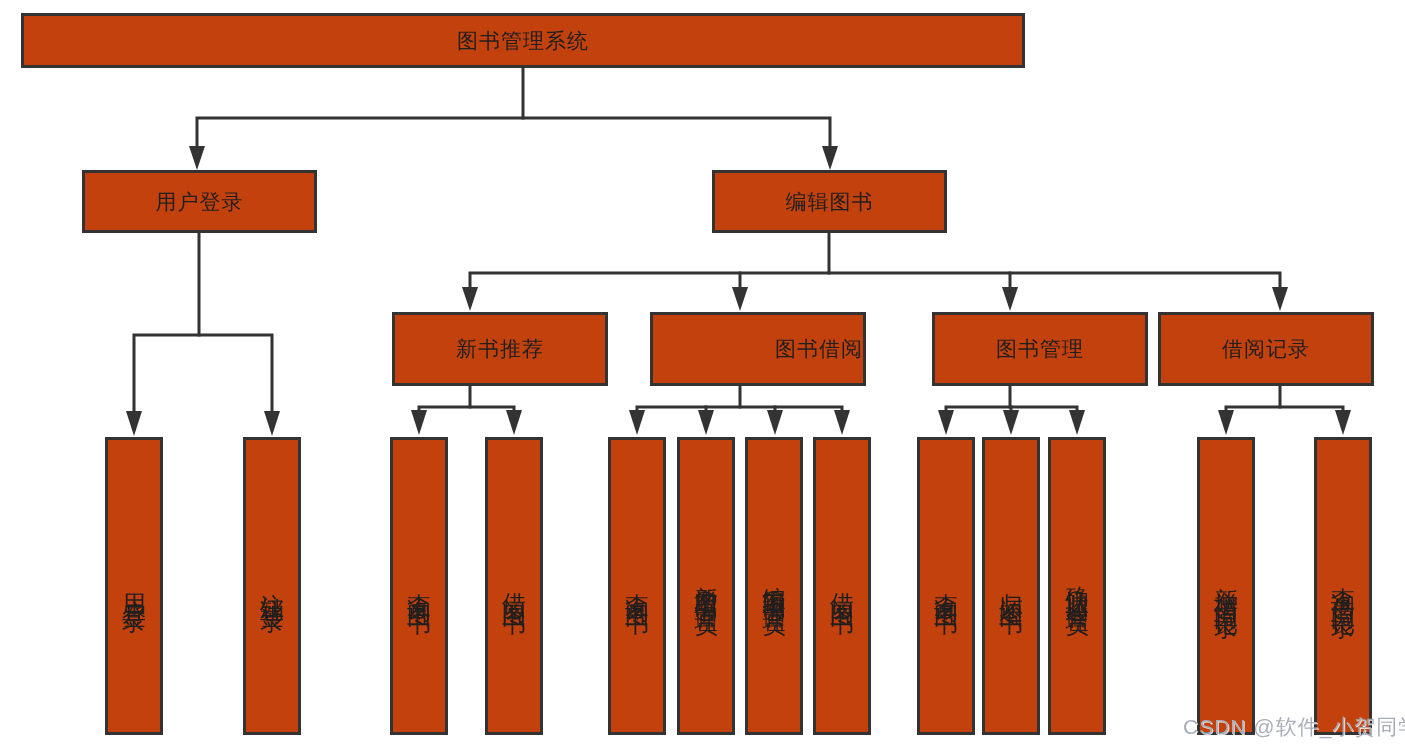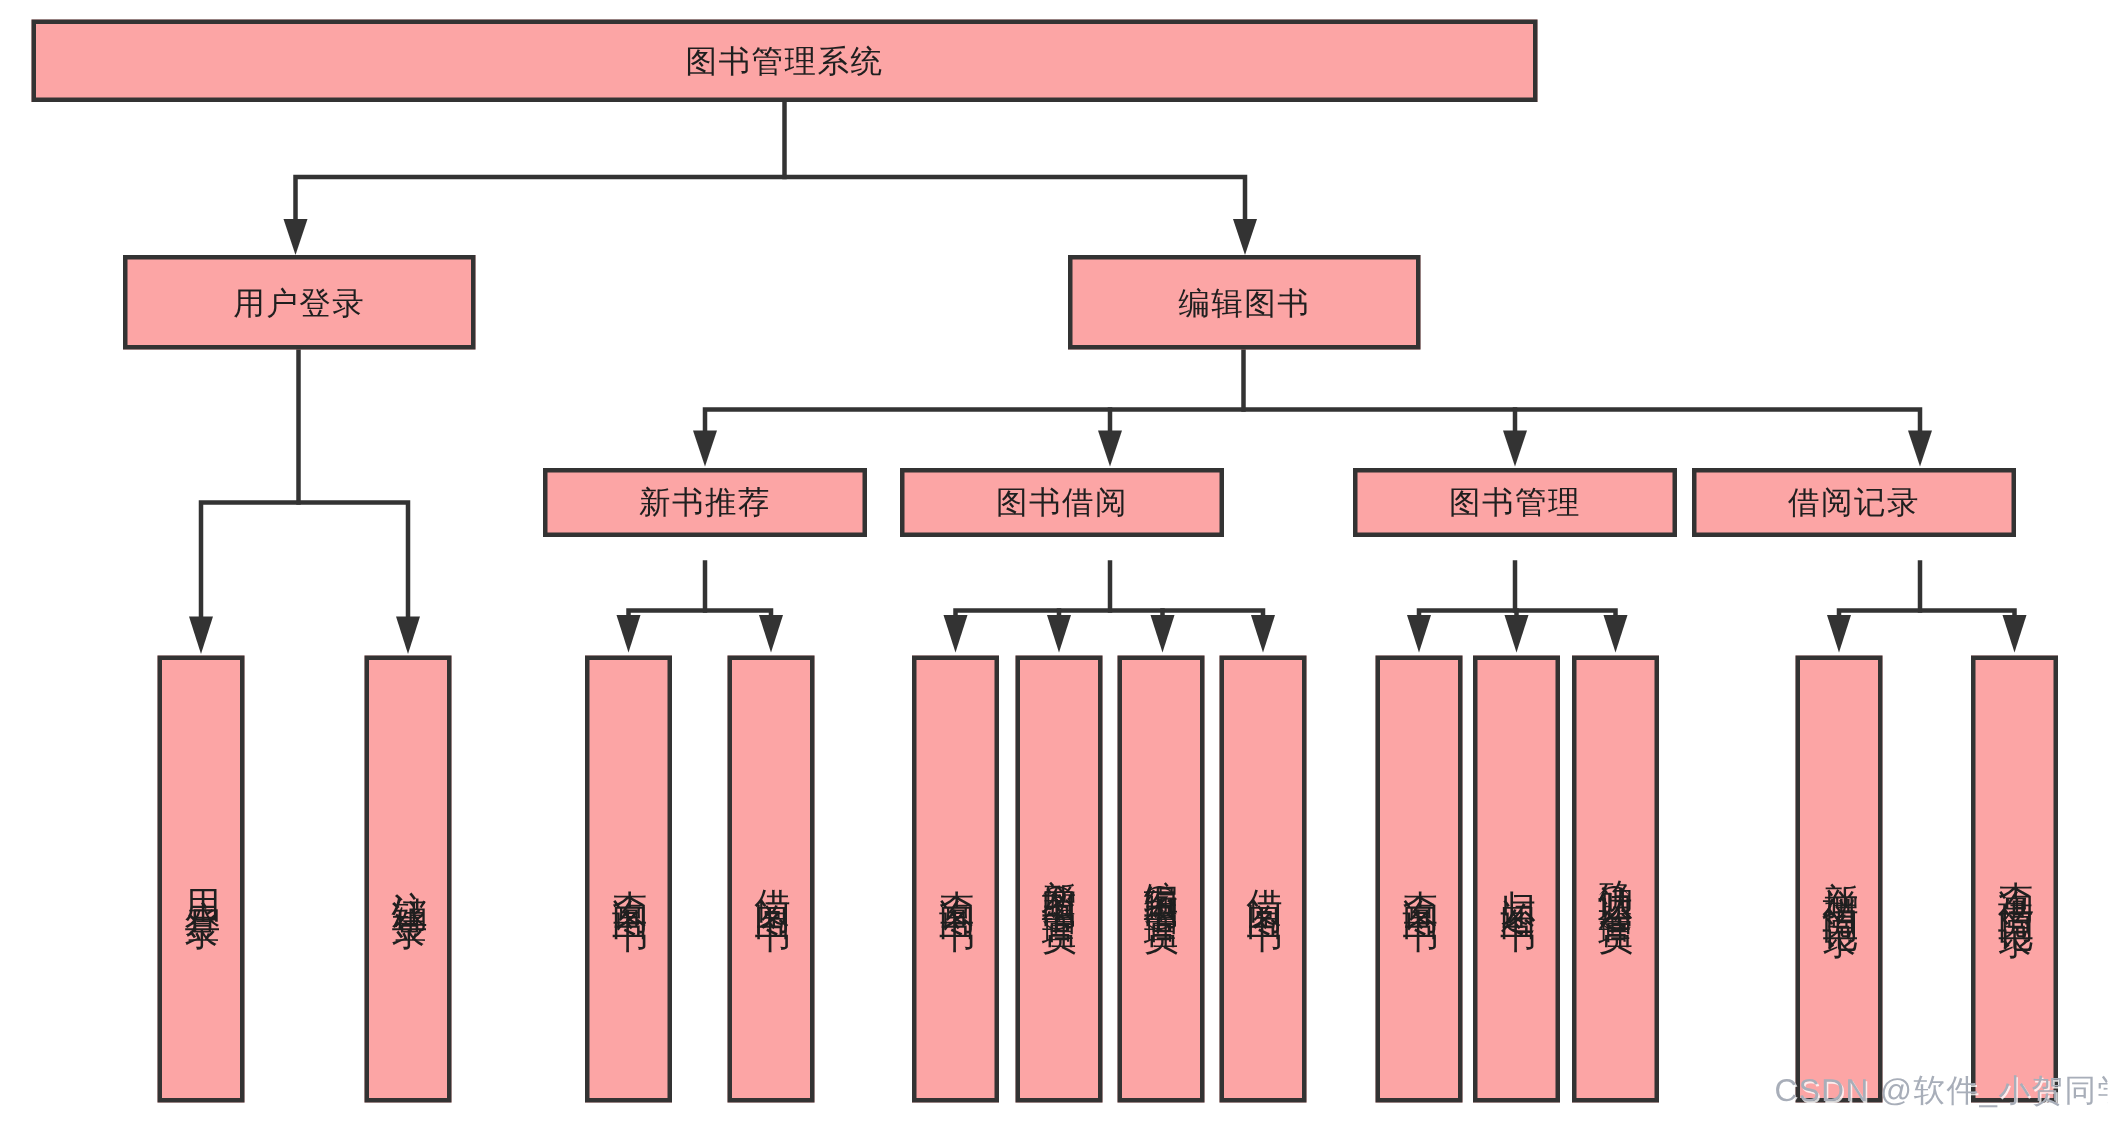--- a/index.html
+++ b/index.html
@@ -20,21 +20,21 @@
     width: 1405px; height: 747px;
   }
   svg.connectors {
     position: absolute;
     left: 0; top: 0;
     z-index: 1;
   }
   .node {
     position: absolute;
     box-sizing: border-box;
-    background: #fca5a5;
+    background: #c2410c;
     border: 3px solid #333333;
     color: #1f1f1f;
     display: flex;
     align-items: center;
     justify-content: center;
     z-index: 2;
   }
   .h-node {
     font-size: 21px;
     letter-spacing: 1px;
@@ -46,23 +46,23 @@
     font-size: 24px;
     letter-spacing: 6px;
     line-height: 1;
   }
   
   .n-root   { left: 21px;  top: 13px;  width: 1004px; height: 55px; }
   
   .n-login  { left: 82px;  top: 170px; width: 235px; height: 63px; }
   .n-manage { left: 712px; top: 170px; width: 235px; height: 63px; }
   
-  .n-l3     { top: 312px; width: 216px; height: 46px; }
+  .n-l3     { top: 312px; width: 216px; height: 74px; margin-left: 30px; }
   .n-newrec { left: 362px; }
-  .n-borrow { left: 600px; }
+  .n-borrow { left: 620px; justify-content: flex-end; }
   .n-current{ left: 902px; }
   .n-record { left: 1128px; }
   
   .leaf     { top: 437px; width: 58px; height: 298px; }
   .lf-1a { left: 105px; }
   .lf-1b { left: 243px; }
   .lf-2a { left: 390px; }
   .lf-2b { left: 485px; }
   .lf-3a { left: 608px; }
   .lf-3b { left: 677px; letter-spacing: 4px; font-size: 23px; }

